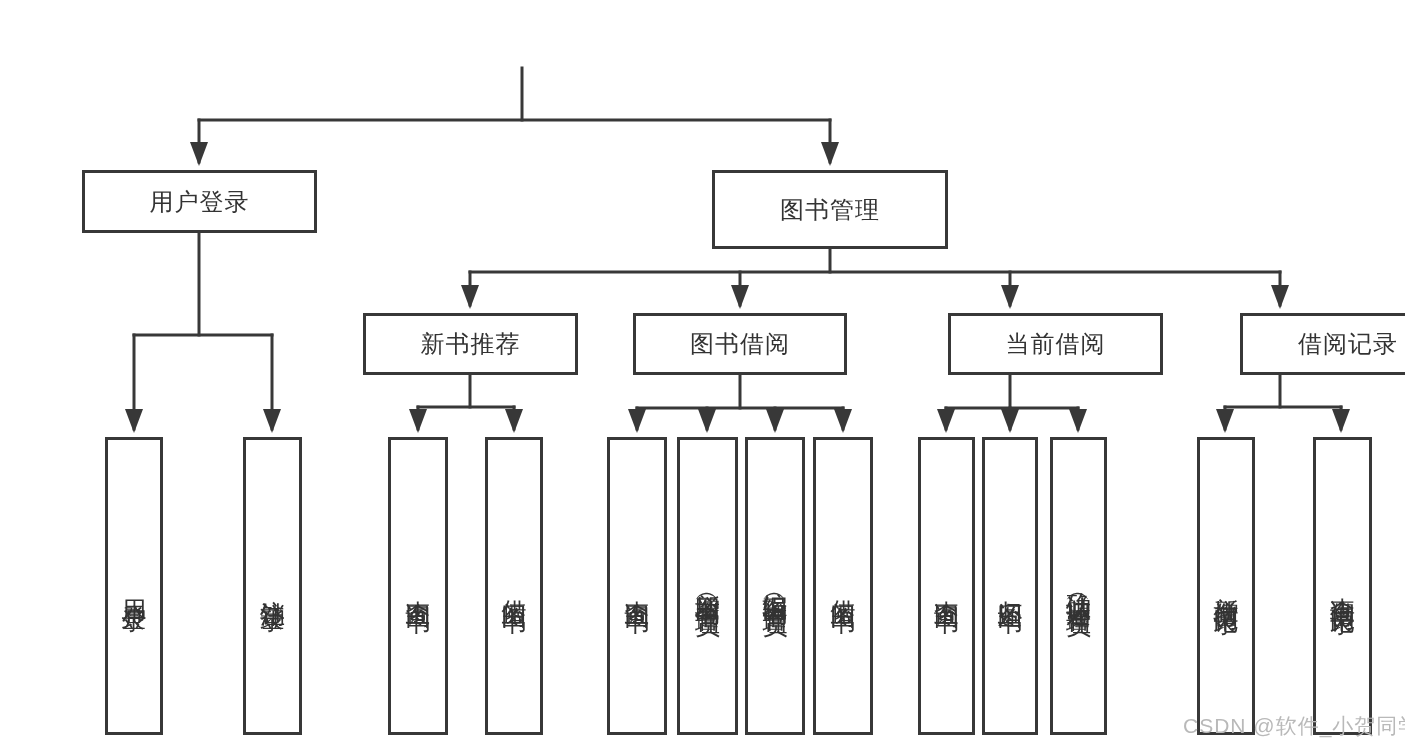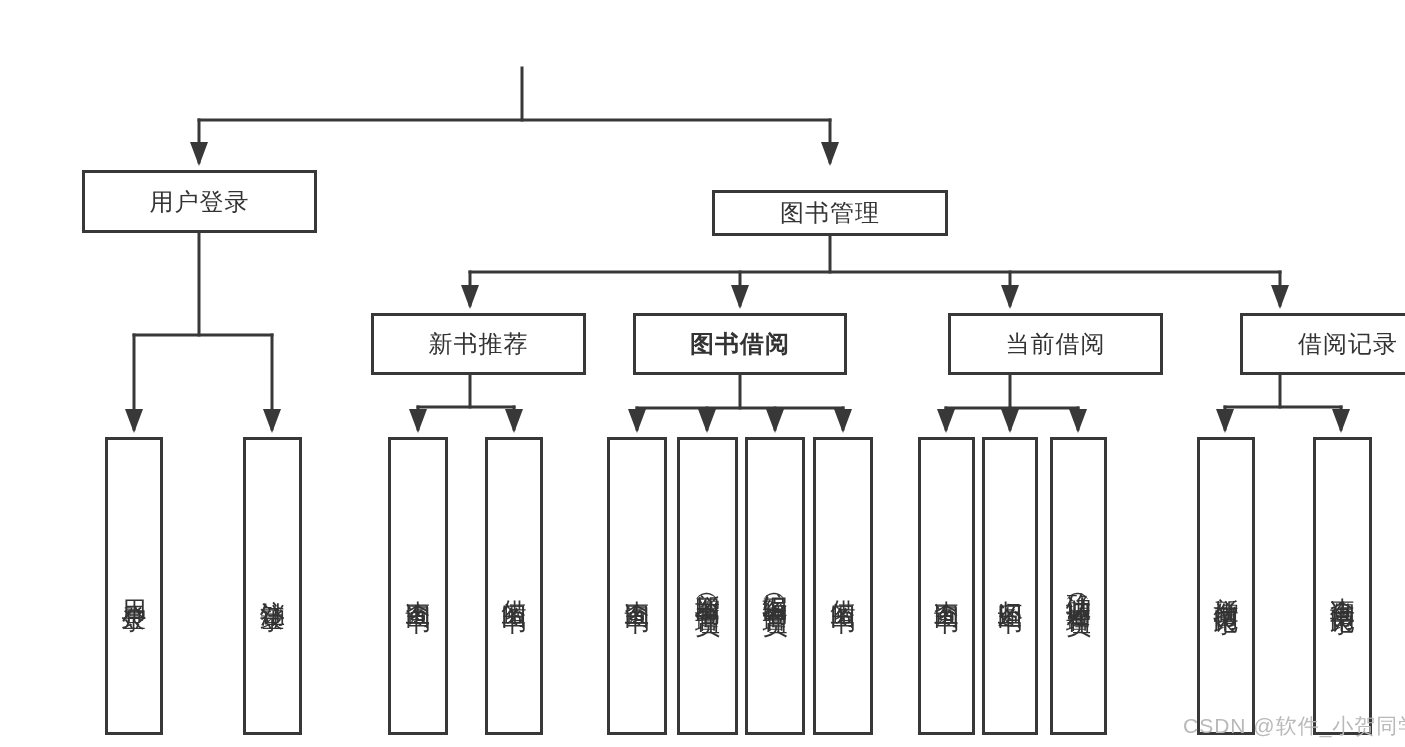--- a/index.html
+++ b/index.html
@@ -100,28 +100,28 @@
       <path d="M1225 407 H1341"></path>
       <path d="M1225 407 V429" marker-end="url(#arrow)"></path>
       <path d="M1341 407 V429" marker-end="url(#arrow)"></path>
     </g>
   </svg>
 
 
   <div class="node h-node" style="left:82px; top:170px; width:235px; height:63px;">
     <span>用户登录</span>
   </div>
-  <div class="node h-node" style="left:712px; top:170px; width:236px; height:46px;margin-top:20px;">
+  <div class="node h-node" style="left:712px; top:170px; width:236px; height:79px;">
     <span>图书管理</span>
   </div>
 
-  <div class="node h-node" style="left:363px; top:313px; width:215px; height:62px;margin-left:8px;">
+  <div class="node h-node" style="left:363px; top:313px; width:215px; height:62px;">
     <span>新书推荐</span>
   </div>
-  <div class="node h-node" style="left:633px; top:313px; width:214px; height:62px;font-weight:bold;">
+  <div class="node h-node" style="left:633px; top:313px; width:214px; height:62px;">
     <span>图书借阅</span>
   </div>
   <div class="node h-node" style="left:948px; top:313px; width:215px; height:62px;">
     <span>当前借阅</span>
   </div>
   <div class="node h-node" style="left:1240px; top:313px; width:216px; height:62px;">
     <span>借阅记录</span>
   </div>
 
   <div class="node v-node" style="left:105px; top:437px; width:58px; height:298px;">

